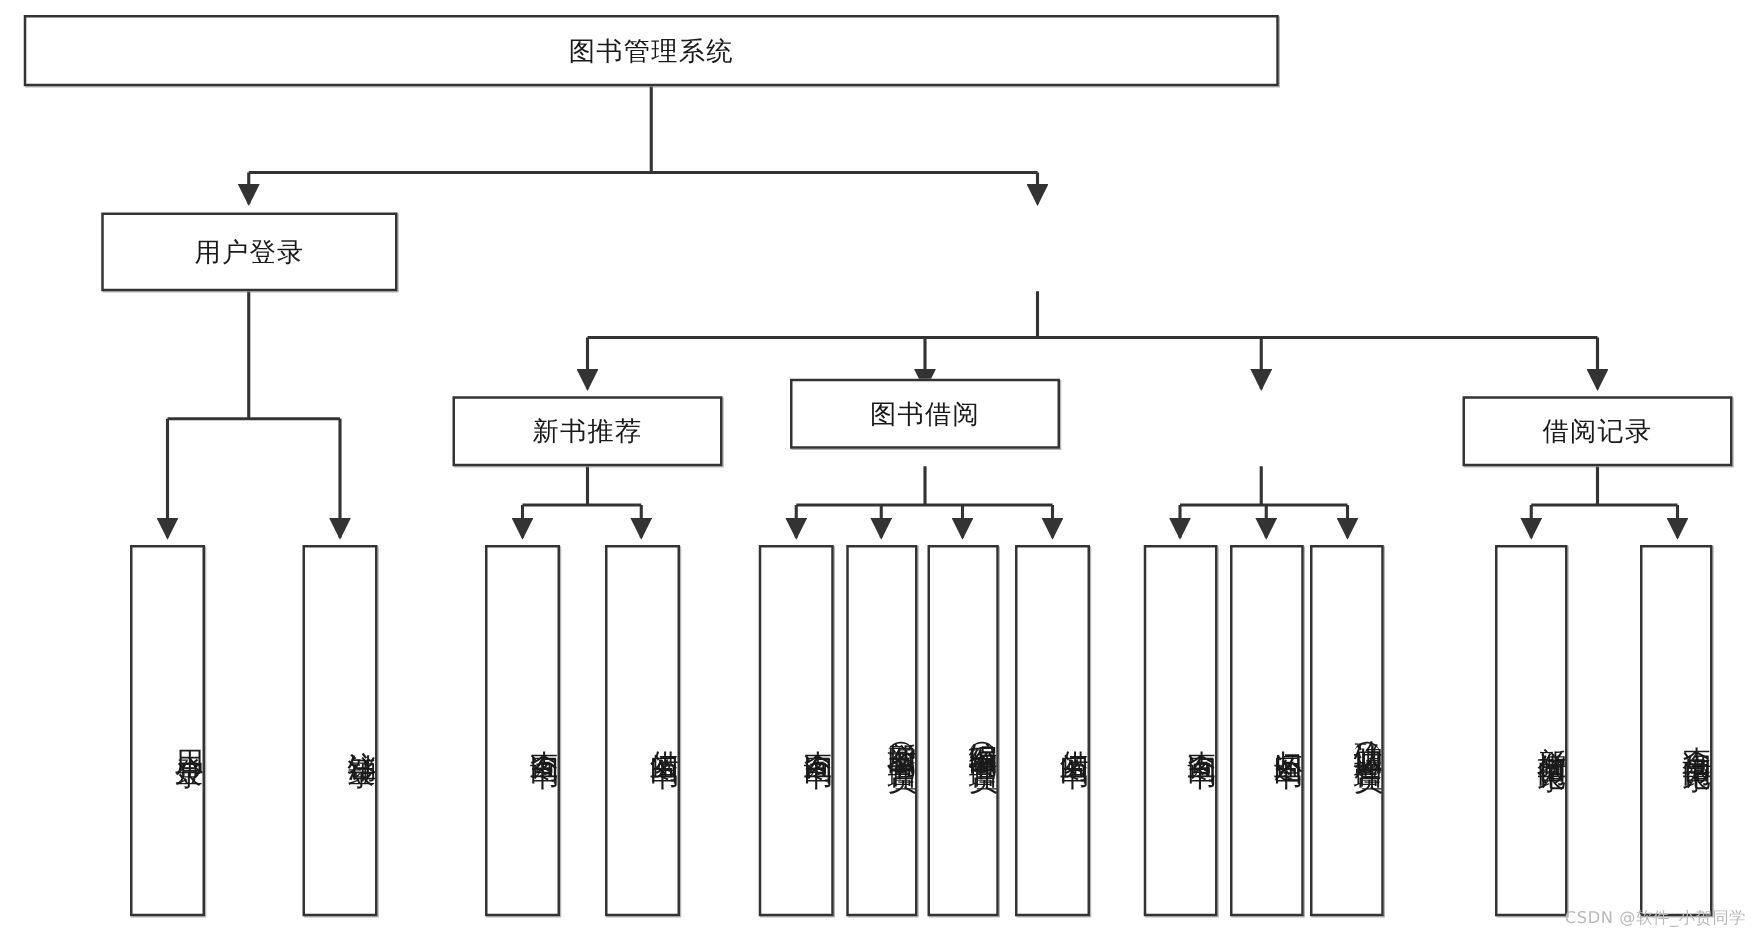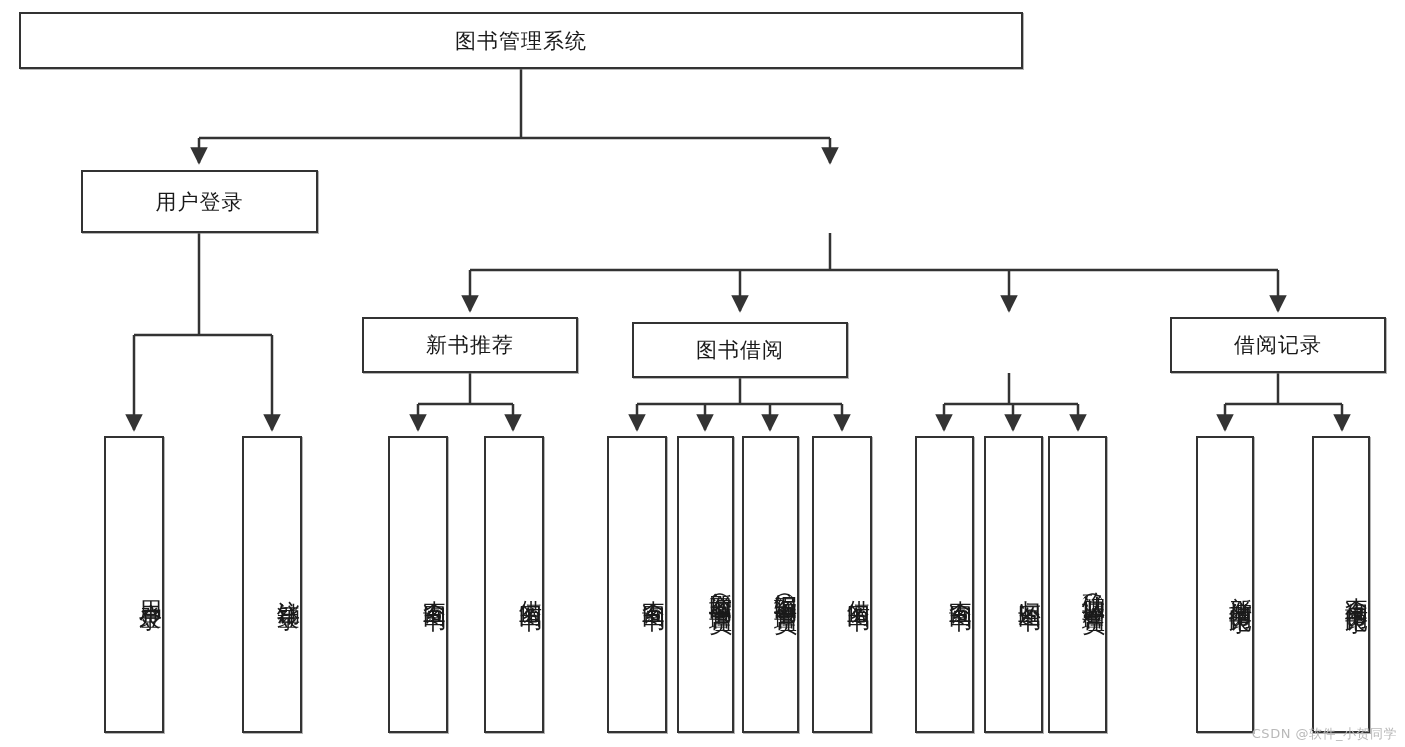--- a/index.html
+++ b/index.html
@@ -106,21 +106,21 @@
     <span class="lbl">图书管理系统</span>
   </div>
 
   <div class="node h" style="left:81px;top:170px;width:237px;height:63px;">
     <span class="lbl">用户登录</span>
   </div>
 
   <div class="node h" style="left:362px;top:317px;width:216px;height:56px;">
     <span class="lbl">新书推荐</span>
   </div>
-  <div class="node h" style="left:632px;top:322px;width:216px;height:56px;">
+  <div class="node h" style="left:632px;top:303px;width:216px;height:56px;">
     <span class="lbl">图书借阅</span>
   </div>
   <div class="node h" style="left:1170px;top:317px;width:216px;height:56px;">
     <span class="lbl">借阅记录</span>
   </div>
 
   <div class="node v" style="left:104px;top:436px;width:60px;height:297px;">
     <span class="lbl">用户登录</span>
   </div>
   <div class="node v" style="left:242px;top:436px;width:60px;height:297px;">

